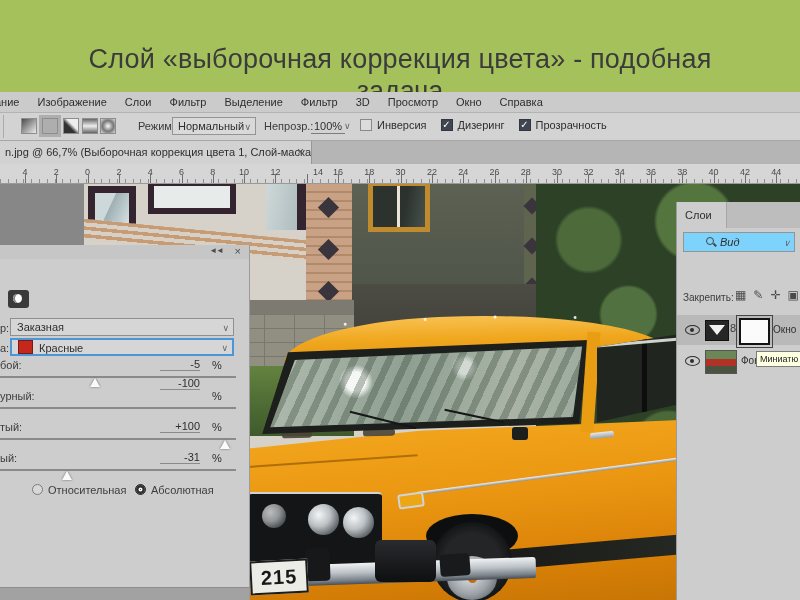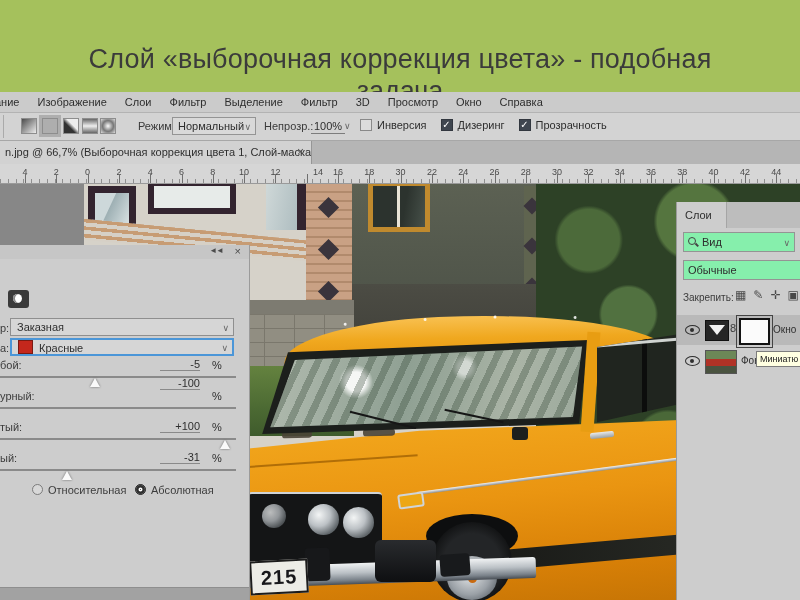--- a/index.html
+++ b/index.html
@@ -182,22 +182,22 @@
   .radio{position:absolute;width:11px;height:11px;border-radius:50%;border:1px solid #7b7b7b;background:#d8d8d8;box-sizing:border-box;}
   .radio.on{background:#2e2e2e;border-color:#2e2e2e;box-shadow:inset 0 0 0 2.5px #2e2e2e, inset 0 0 0 4px #fff;}
   .p-bottom{left:0;bottom:0;width:100%;height:12px;background:#a2a2a2;border-top:1px solid #8e8e8e;}
 
   
   .layers{left:676px;top:110px;width:124px;height:398px;background:#cdcdcd;border-left:1px solid #9b9b9b;
          box-sizing:border-box;overflow:hidden;}
   .l-tabs{left:0;top:0;width:100%;height:26px;background:#bdbdbd;}
   .l-tab{position:absolute;left:0;top:0;width:50px;height:26px;background:#cdcdcd;line-height:26px;padding-left:8px;
         border-right:1px solid #a5a5a5;box-sizing:border-box;}
-  .l-field{position:absolute;left:6px;height:20px;background:#86efac;border:1px solid #949494;box-sizing:border-box;
-        line-height:18px;padding-left:4px;}
+  .l-field{position:absolute;left:6px;height:20px;background:#7dd3fc;border:1px solid #949494;box-sizing:border-box;
+        line-height:18px;padding-left:22px;font-style:italic;}
   .mag{display:inline-block;position:relative;width:10px;height:10px;margin-right:4px;vertical-align:-1px;}
   .mag::before{content:"";position:absolute;left:0;top:0;width:6px;height:6px;border:1.5px solid #444;border-radius:50%;}
   .mag::after{content:"";position:absolute;left:7px;top:7px;width:4px;height:1.5px;background:#444;transform:rotate(45deg);}
   .l-lockrow{position:absolute;left:6px;top:90px;color:#3b3b3b;font-size:10px;}
   .lock-icons{position:absolute;left:58px;top:86px;display:flex;gap:7px;font-size:12px;color:#4a4a4a;}
   .lrow{position:absolute;left:0;width:100%;height:30px;}
   .lrow.sel{background:#b9b9b9;}
   .eye{position:absolute;left:8px;top:10px;width:15px;height:10px;border:1.5px solid #2f2f2f;border-radius:50%;box-sizing:border-box;}
   .eye::before{content:"";position:absolute;left:3.5px;top:1.5px;width:4px;height:4px;border-radius:50%;background:#2f2f2f;}
   .adj-thumb{position:absolute;left:28px;top:5px;width:22px;height:19px;background:#262626;border:1px solid #111;}
@@ -459,23 +459,20 @@
   </div>
 
   <div class="abs layers">
     <div class="abs l-tabs">
       <div class="l-tab">Слои</div>
     </div>
     <div class="l-field" style="top:30px;width:112px">
       <span class="mag"></span><span>Вид</span>
       <span class="chev">∨</span>
     </div>
-    <div class="l-field" style="top:58px;width:118px">
-      <span>Обычные</span>
-    </div>
     <div class="l-lockrow">Закрепить:</div>
     <div class="lock-icons">
       <span>▦</span>
       <span>✎</span>
       <span>✛</span>
       <span>▣</span>
     </div>
 
     <div class="lrow sel" style="top:113px">
       <span class="eye"></span>

